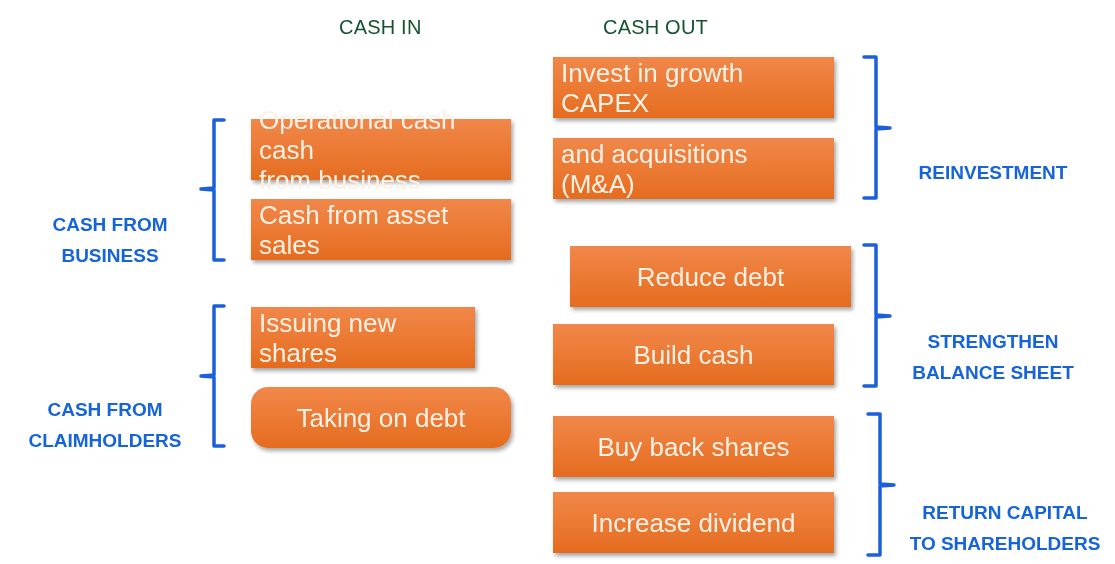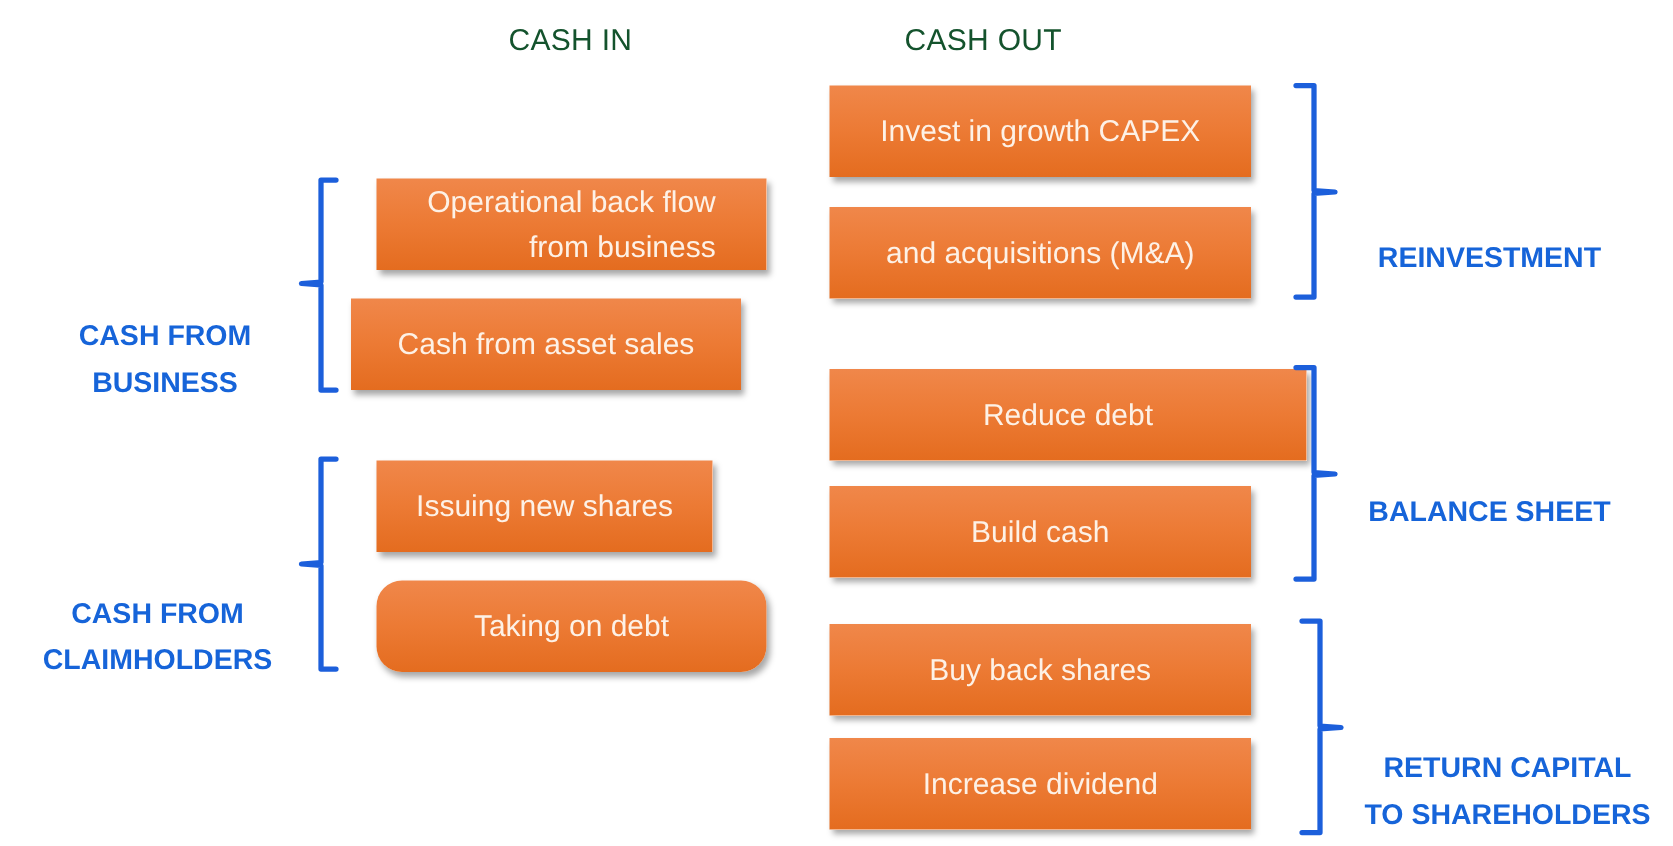--- a/index.html
+++ b/index.html
@@ -1,20 +1,20 @@
 <!DOCTYPE html>
 <html><head>
 <meta charset="utf-8">
 <style>
   html, body { margin:0; padding:0; background:#ffffff; }
   body { width:1115px; height:564px; position:relative; overflow:hidden;
          font-family:"Liberation Sans", "DejaVu Sans", sans-serif; }
   .col-header { position:absolute; font-size:20px; color:#14532d; letter-spacing:0.2px; }
-  .box { position:absolute; display:flex; align-items:center; justify-content:center; text-align:right;
-         color:#fdf1e6; font-size:20px; line-height:30px;
+  .box { position:absolute; display:flex; align-items:center; justify-content:center; text-align:left;
+         color:#fdf1e6; font-size:26px; line-height:30px;
          background:linear-gradient(to bottom, #f0874a 0%, #ec7a34 50%, #e46c1f 100%);
          box-shadow: 2px 3px 4px rgba(0,0,0,0.35); box-sizing:border-box; padding:0 8px; }
   .group-label { position:absolute; color:#1664d9; font-weight:bold; font-size:19px; line-height:31px; text-align:center;margin-top:44px; }
   svg.brace { position:absolute; overflow:visible; }
   svg.brace path { fill:none; stroke:#1c5fdb; stroke-width:3.5; stroke-linecap:round; stroke-linejoin:round; }
 </style>
 </head>
 <body>
 
 <div class="col-header" style="left:339px; top:16px;">CASH IN</div>
@@ -22,25 +22,25 @@
 
 <div class="group-label" style="left:20px; top:165px; width:180px;">
   <div>CASH FROM</div>
   <div>BUSINESS</div>
 </div>
 <svg class="brace" style="left:198px; top:118px;" width="30" height="144">
   <path d="M26 2 L16 2 L16 70 L3 71 L16 72 L16 142 L26 142"></path>
 </svg>
 <div class="box" style="left:251px; top:119px; width:260px; height:61px;">
   <div>
-    <div>Operational back flow</div>
+    <div>Operational cash cash</div>
     <div>from business</div>
   </div>
 </div>
-<div class="box" style="left:234px; top:199px; width:260px; height:61px;">
+<div class="box" style="left:251px; top:199px; width:260px; height:61px;">
   <div>Cash from asset sales</div>
 </div>
 
 <div class="group-label" style="left:10px; top:350px; width:190px;">
   <div>CASH FROM</div>
   <div>CLAIMHOLDERS</div>
 </div>
 <svg class="brace" style="left:198px; top:304px;" width="30" height="144">
   <path d="M26 2 L16 2 L16 71 L3 72 L16 73 L16 142 L26 142"></path>
 </svg>
@@ -59,30 +59,31 @@
     <div>and acquisitions (M&amp;A)</div>
   </div>
 </div>
 <svg class="brace" style="left:862px; top:55px;" width="32" height="146">
   <path d="M2 2 L14 2 L14 72 L28 73 L14 74 L14 143 L2 143"></path>
 </svg>
 <div class="group-label" style="left:893px; top:113px; width:200px;">
   <div>REINVESTMENT</div>
 </div>
 
-<div class="box" style="left:553px; top:246px; width:318px; height:61px;">
+<div class="box" style="left:570px; top:246px; width:281px; height:61px;">
   <div>Reduce debt</div>
 </div>
 <div class="box" style="left:553px; top:324px; width:281px; height:61px;">
   <div>Build cash</div>
 </div>
 <svg class="brace" style="left:862px; top:243px;" width="32" height="146">
   <path d="M2 2 L14 2 L14 72 L28 73 L14 74 L14 143 L2 143"></path>
 </svg>
 <div class="group-label" style="left:893px; top:282px; width:200px;">
+  <div>STRENGTHEN</div>
   <div>BALANCE SHEET</div>
 </div>
 
 <div class="box" style="left:553px; top:416px; width:281px; height:61px;">
   <div>Buy back shares</div>
 </div>
 <div class="box" style="left:553px; top:492px; width:281px; height:61px;">
   <div>Increase dividend</div>
 </div>
 <svg class="brace" style="left:866px; top:412px;" width="32" height="146">

